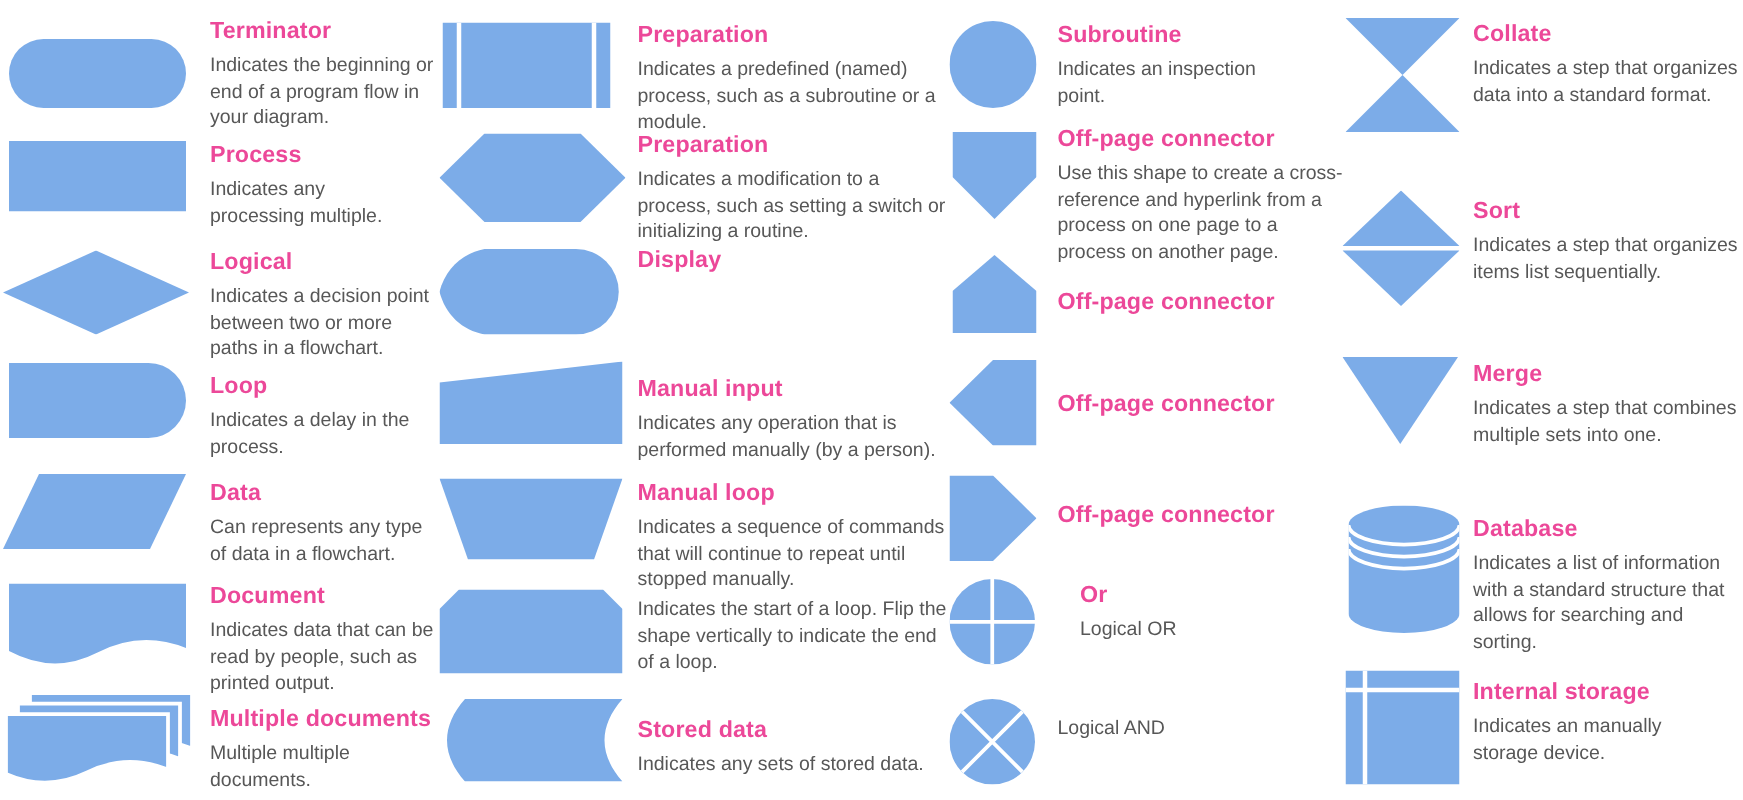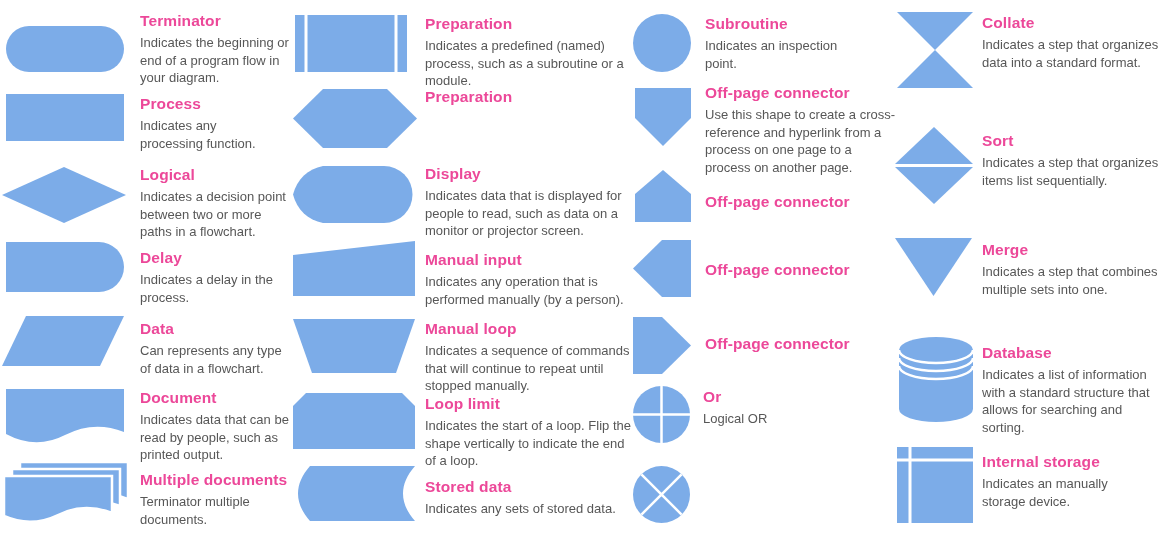--- a/index.html
+++ b/index.html
@@ -24,40 +24,40 @@
       <div class="desc">Indicates the beginning or end of a program flow in your diagram.</div>
     </div>
   </div>
 
   <div>
     <svg class="shape" style="left:6px;top:94px" width="118" height="47" viewBox="0 0 118 47">
         <rect x="0" y="0" width="118" height="47" fill="#7CACE8"></rect>
       </svg>
     <div class="text" style="left:140px;top:94px;width:150px">
       <div class="title">Process</div>
-      <div class="desc" style="width:132px">Indicates any processing function.</div>
+      <div class="desc" style="width:132px">Indicates any processing multiple.</div>
     </div>
   </div>
 
   <div>
     <svg class="shape" style="left:2px;top:167px" width="124" height="56" viewBox="0 0 124 56">
         <polygon points="62,0 124,28 62,56 0,28" fill="#7CACE8"></polygon>
       </svg>
     <div class="text" style="left:140px;top:165px;width:156px">
       <div class="title">Logical</div>
       <div class="desc">Indicates a decision point between two or more paths in a flowchart.</div>
     </div>
   </div>
 
   <div>
     <svg class="shape" style="left:6px;top:242px" width="118" height="50" viewBox="0 0 118 50">
         <path d="M0 0 H93 A25 25 0 0 1 93 50 H0 Z" fill="#7CACE8"></path>
       </svg>
     <div class="text" style="left:140px;top:248px;width:156px">
-      <div class="title">Delay</div>
+      <div class="title">Loop</div>
       <div class="desc">Indicates a delay in the process.</div>
     </div>
   </div>
 
   <div>
     <svg class="shape" style="left:2px;top:316px" width="122" height="50" viewBox="0 0 122 50">
         <polygon points="24,0 122,0 98,50 0,50" fill="#7CACE8"></polygon>
       </svg>
     <div class="text" style="left:140px;top:319px;width:156px">
       <div class="title">Data</div>
@@ -78,51 +78,51 @@
   <div>
     <svg class="shape" style="left:4px;top:462px" width="124" height="64" viewBox="0 0 124 64">
       <g fill="#7CACE8" stroke="#FFFFFF" stroke-width="2.5">
         <path transform="translate(16,0)" d="M0 0 H108 V37 Q80 26 54 39 Q27 52 0 40 Z"></path>
         <path transform="translate(8,7)" d="M0 0 H108 V37 Q80 26 54 39 Q27 52 0 40 Z"></path>
         <path transform="translate(0,14)" d="M0 0 H108 V37 Q80 26 54 39 Q27 52 0 40 Z"></path>
       </g>
     </svg>
     <div class="text" style="left:140px;top:470px;width:156px">
       <div class="title">Multiple documents</div>
-      <div class="desc">Terminator multiple documents.</div>
+      <div class="desc">Multiple multiple documents.</div>
     </div>
   </div>
 
   <div>
     <svg class="shape" style="left:295px;top:15px" width="112" height="57" viewBox="0 0 112 57">
         <rect x="0" y="0" width="112" height="57" fill="#7CACE8"></rect>
         <path d="M11 0 V57 M101 0 V57" stroke="#FFFFFF" stroke-width="3"></path>
       </svg>
     <div class="text" style="left:425px;top:14px;width:207px">
       <div class="title">Preparation</div>
       <div class="desc">Indicates a predefined (named) process, such as a subroutine or a module.</div>
     </div>
   </div>
 
   <div>
     <svg class="shape" style="left:293px;top:89px" width="124" height="59" viewBox="0 0 124 59">
         <polygon points="30,0 94,0 124,29.5 94,59 30,59 0,29.5" fill="#7CACE8"></polygon>
       </svg>
     <div class="text" style="left:425px;top:87px;width:207px">
       <div class="title">Preparation</div>
+      <div class="desc">Indicates a modification to a process, such as setting a switch or initializing a routine.</div>
     </div>
   </div>
 
   <div>
     <svg class="shape" style="left:293px;top:166px" width="120" height="57" viewBox="0 0 120 57">
         <path d="M0 28.5 C4 13 15 3 30 0 H91 A28.5 28.5 0 0 1 91 57 H30 C15 54 4 44 0 28.5 Z" fill="#7CACE8"></path>
       </svg>
     <div class="text" style="left:425px;top:164px;width:212px">
       <div class="title">Display</div>
-      <div class="desc">Indicates data that is displayed for people to read, such as data on a monitor or projector screen.</div>
     </div>
   </div>
 
   <div>
     <svg class="shape" style="left:293px;top:241px" width="122" height="55" viewBox="0 0 122 55">
         <polygon points="0,14 122,0 122,55 0,55" fill="#7CACE8"></polygon>
       </svg>
     <div class="text" style="left:425px;top:250px;width:212px">
       <div class="title">Manual input</div>
       <div class="desc">Indicates any operation that is performed manually (by a person).</div>
@@ -137,21 +137,20 @@
       <div class="title">Manual loop</div>
       <div class="desc">Indicates a sequence of commands that will continue to repeat until stopped manually.</div>
     </div>
   </div>
 
   <div>
     <svg class="shape" style="left:293px;top:393px" width="122" height="56" viewBox="0 0 122 56">
         <polygon points="13,0 109,0 122,13 122,56 0,56 0,13" fill="#7CACE8"></polygon>
       </svg>
     <div class="text" style="left:425px;top:394px;width:207px">
-      <div class="title">Loop limit</div>
       <div class="desc">Indicates the start of a loop. Flip the shape vertically to indicate the end of a loop.</div>
     </div>
   </div>
 
   <div>
     <svg class="shape" style="left:293px;top:466px" width="122" height="55" viewBox="0 0 122 55">
         <path d="M17 0 H122 C106 18 106 37 122 55 H17 C1 37 1 18 17 0 Z" fill="#7CACE8"></path>
       </svg>
     <div class="text" style="left:425px;top:477px;width:212px">
       <div class="title">Stored data</div>
@@ -207,32 +206,33 @@
       <div class="title">Off-page connector</div>
       <div class="desc"></div>
     </div>
   </div>
 
   <div>
     <svg class="shape" style="left:633px;top:386px" width="57" height="57" viewBox="0 0 57 57">
         <circle cx="28.5" cy="28.5" r="28.5" fill="#7CACE8"></circle>
         <path d="M28.5 0 V57 M0 28.5 H57" stroke="#FFFFFF" stroke-width="2.5"></path>
       </svg>
-    <div class="text" style="left:703px;top:387px;width:192px">
+    <div class="text" style="left:720px;top:387px;width:192px">
       <div class="title">Or</div>
       <div class="desc">Logical OR</div>
     </div>
   </div>
 
   <div>
     <svg class="shape" style="left:633px;top:466px" width="57" height="57" viewBox="0 0 57 57">
         <circle cx="28.5" cy="28.5" r="28.5" fill="#7CACE8"></circle>
         <path d="M8.4 8.4 L48.6 48.6 M48.6 8.4 L8.4 48.6" stroke="#FFFFFF" stroke-width="2.5"></path>
       </svg>
     <div class="text" style="left:705px;top:473px;width:192px">
+      <div class="desc">Logical AND</div>
     </div>
   </div>
 
   <div>
     <svg class="shape" style="left:897px;top:12px" width="76" height="76" viewBox="0 0 76 76">
         <polygon points="0,0 76,0 38,38" fill="#7CACE8"></polygon>
         <polygon points="38,38 0,76 76,76" fill="#7CACE8"></polygon>
       </svg>
     <div class="text" style="left:982px;top:13px;width:182px">
       <div class="title">Collate</div>

